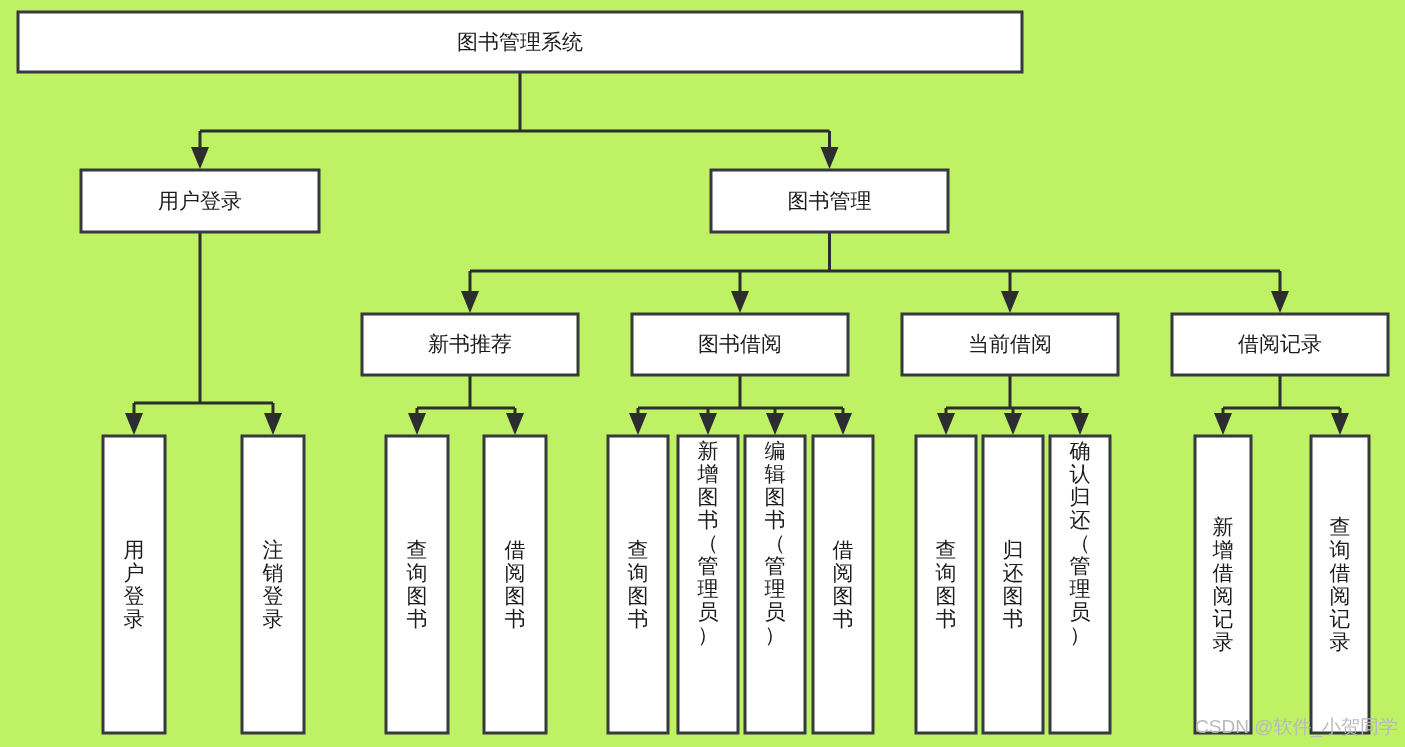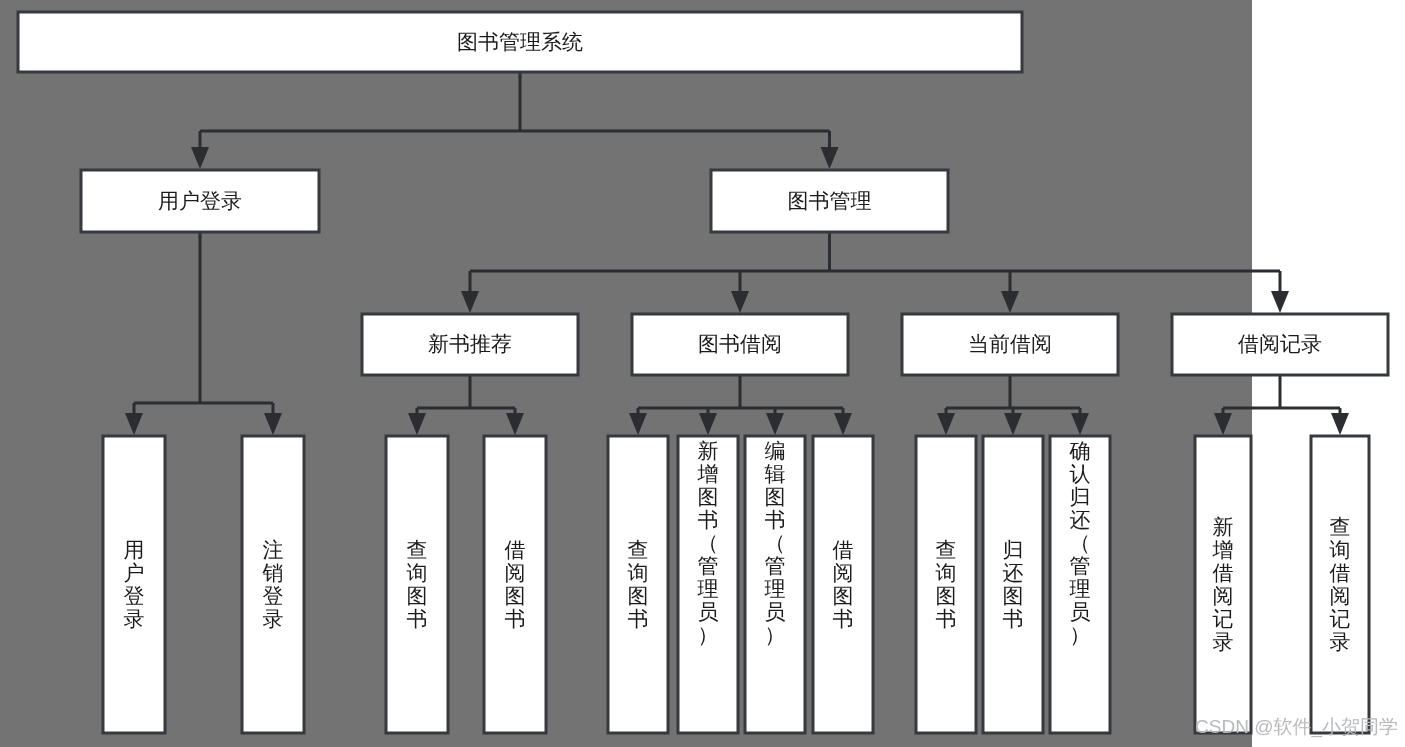--- a/index.html
+++ b/index.html
@@ -8,23 +8,23 @@
     background: #ffffff;
   }
   body {
     width: 1405px;
     height: 747px;
     font-family: "Liberation Sans", "DejaVu Sans", sans-serif;
     overflow: hidden;
   }
   #diagram-root {
     position: relative;
-    width: 1252px;
+    width: 1405px;
     height: 747px;
-    background: #737373;
+    background: #bef264;
     text-decoration: underline;
   }
   svg.diagram-canvas {
     position: absolute;
     left: 0;
     top: 0;
     width: 1405px;
     height: 747px;
     display: block;
   }

